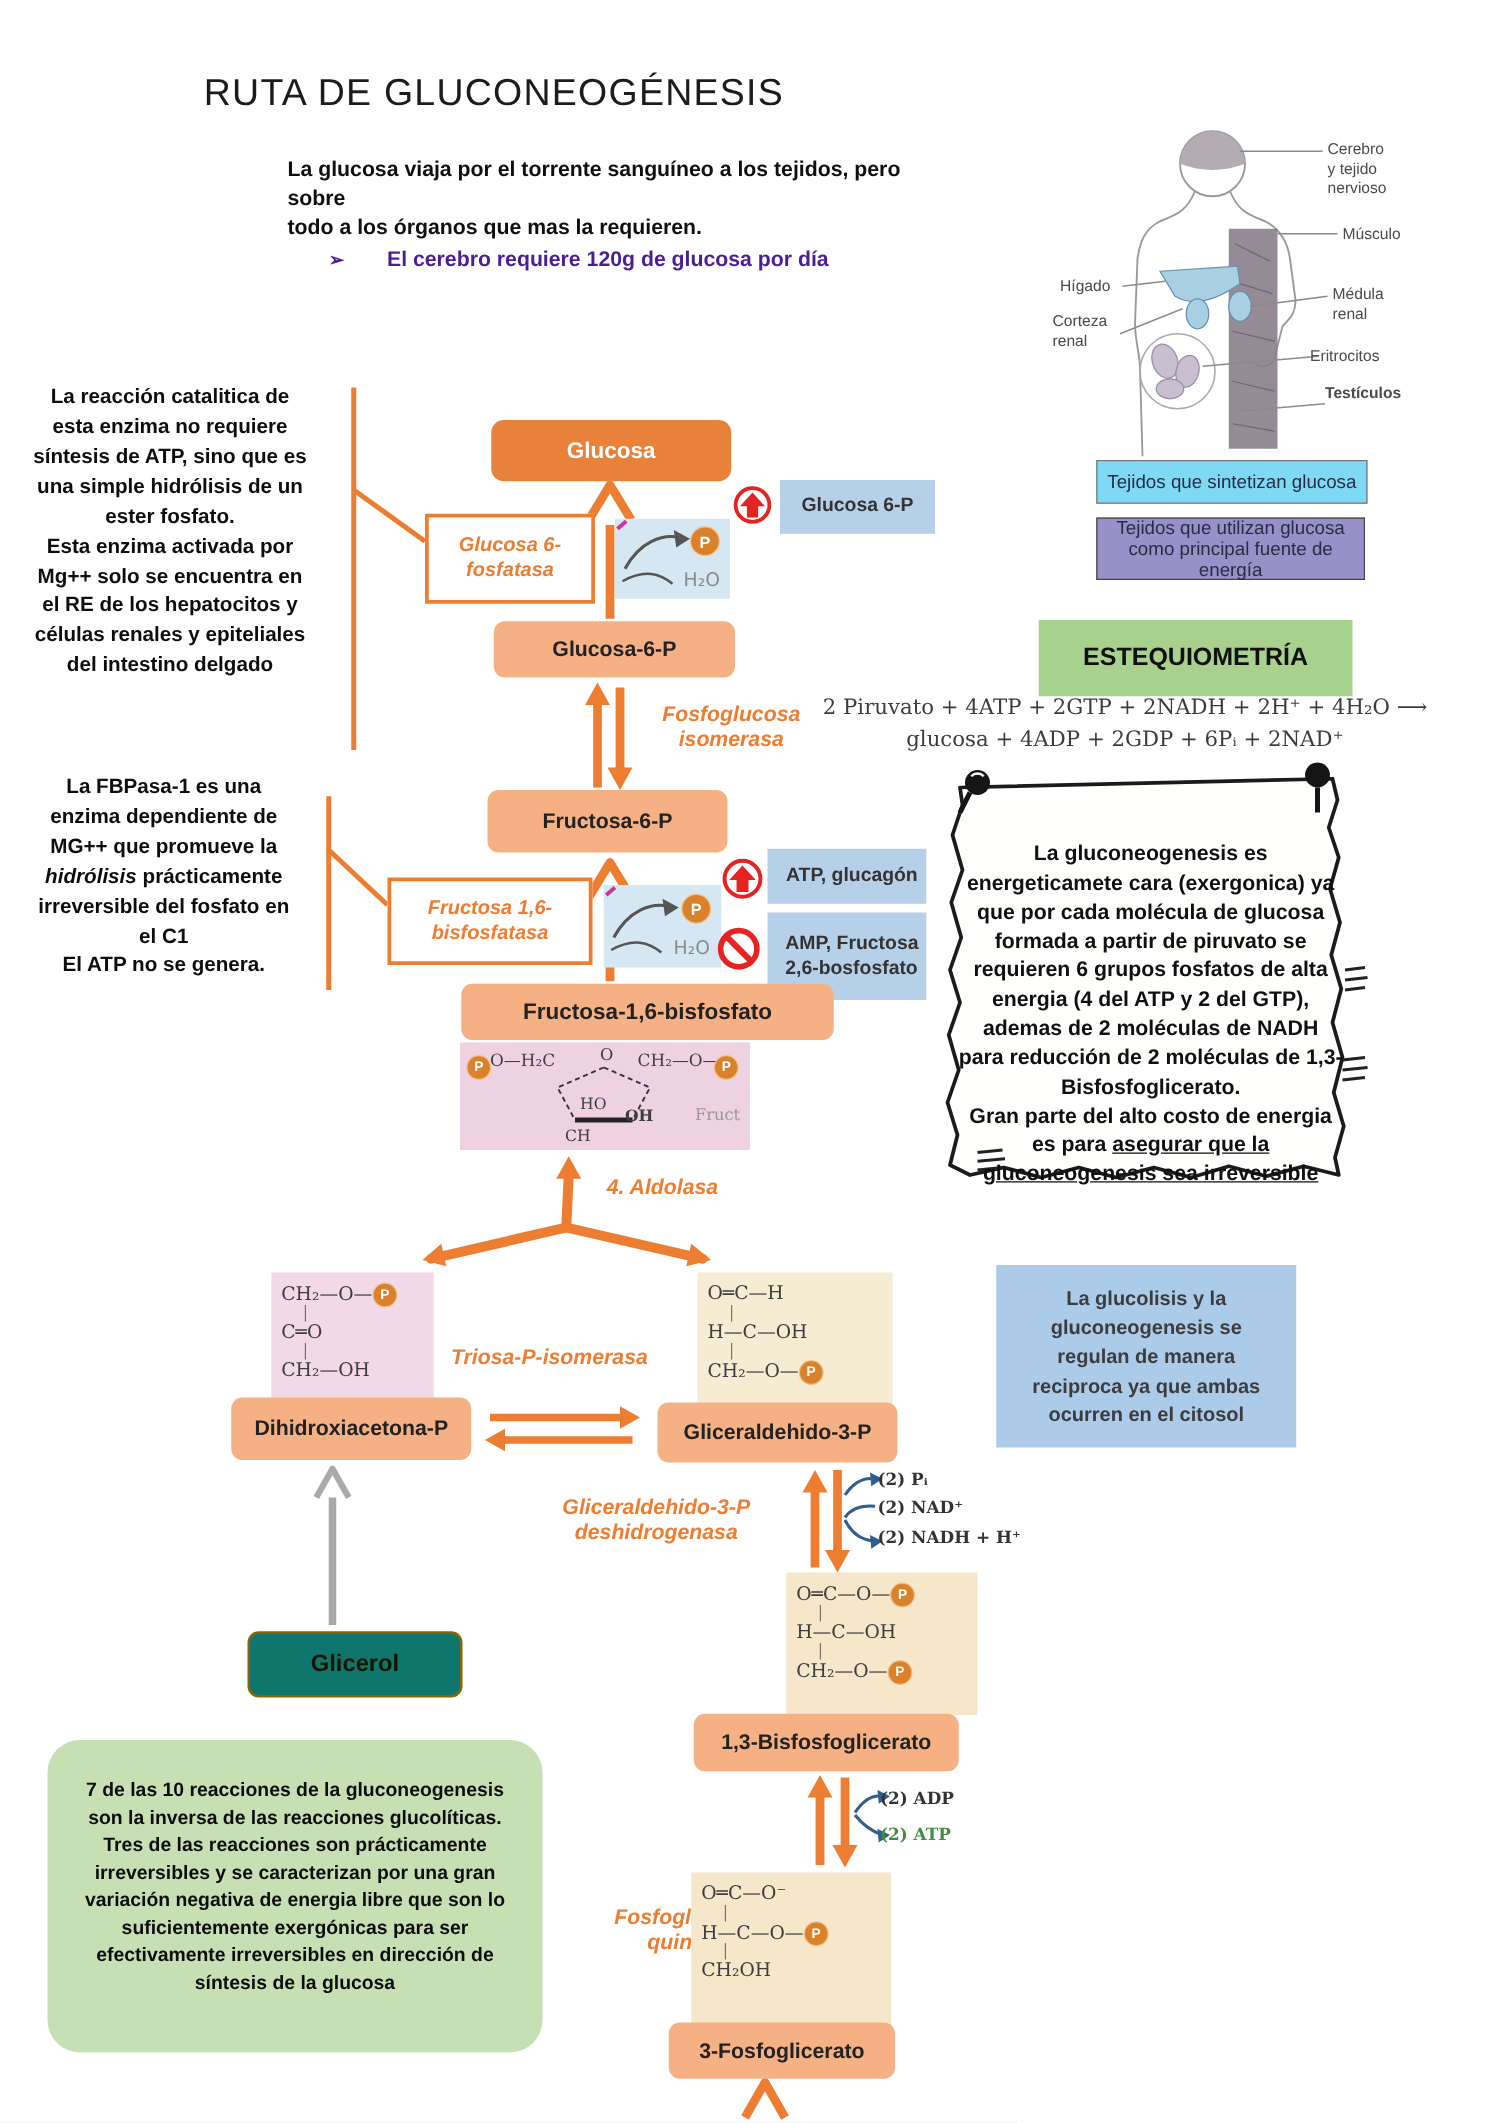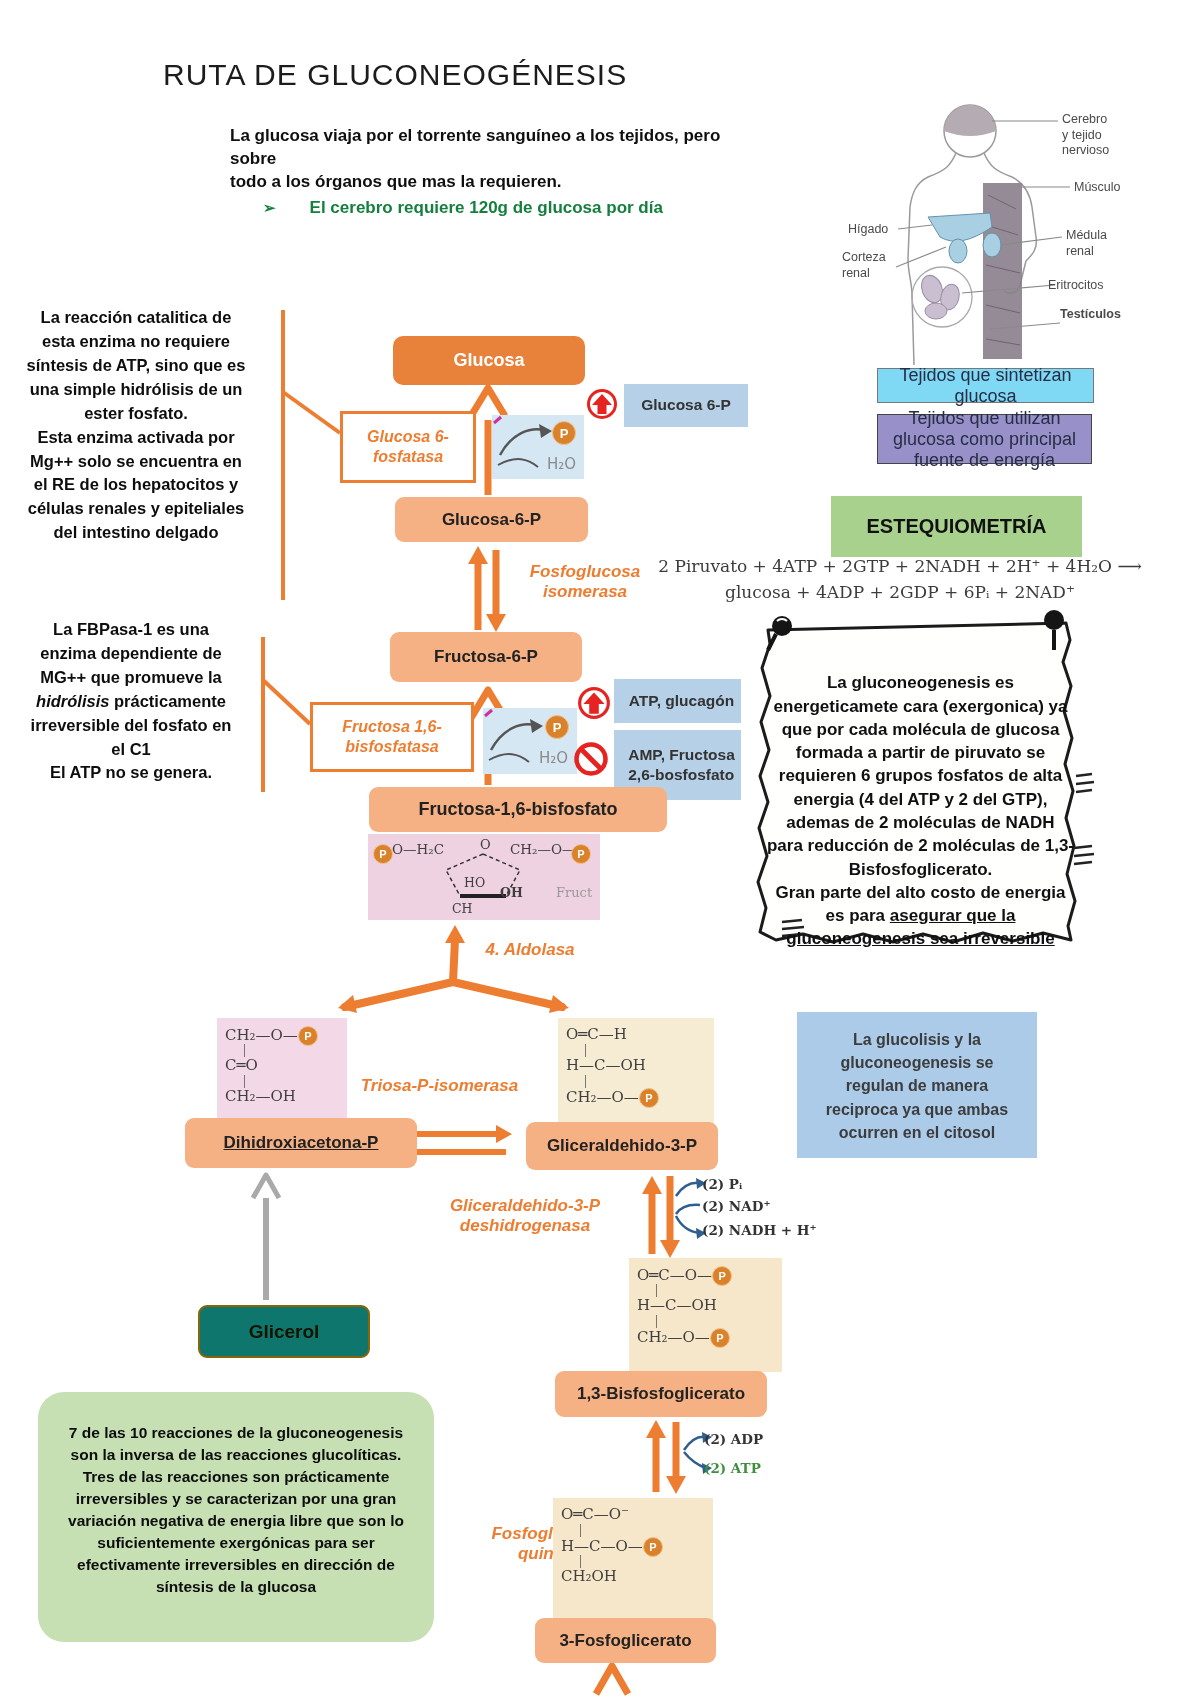--- a/index.html
+++ b/index.html
@@ -3,21 +3,21 @@
 <meta charset="utf-8">
 <style>
   html,body{margin:0;padding:0;background:#e9e9e9;}
   .page{position:relative;width:1200px;height:1698px;background:#ffffff;overflow:hidden;
         font-family:"Liberation Sans",sans-serif;}
   .abs{position:absolute;}
   .overlay{position:absolute;left:0;top:0;z-index:1;pointer-events:none;}
   .z2{z-index:2;}
   .title{font-size:30px;color:#1c1c1c;letter-spacing:1px;}
   .intro{font-weight:bold;font-size:17px;color:#0f0f0f;white-space:pre-line;line-height:1.35;}
-  .bullet{font-weight:bold;font-size:17px;color:#15803d;}
+  .bullet{font-weight:bold;font-size:17px;color:#4c1d95;}
   .bullet .mark{margin-right:34px;font-size:15px;}
   .note{font-weight:bold;font-size:16.5px;color:#0d0d0d;white-space:pre-line;text-align:center;line-height:1.45;}
   .enz{color:#ED7D31;font-weight:bold;font-style:italic;white-space:pre-line;text-align:center;font-size:17px;line-height:1.2;}
   .pbox{background:#f5b183;border-radius:9px;display:flex;align-items:center;justify-content:center;
         font-weight:bold;color:#222;font-size:17px;}
   .mainbox{background:#e8823b;border-radius:10px;display:flex;align-items:center;justify-content:center;
         font-weight:bold;color:#ffffff;font-size:18px;}
   .enzbox{background:#fff;border:3px solid #ED7D31;color:#ED7D31;font-weight:bold;font-style:italic;
         font-size:16px;display:flex;align-items:center;justify-content:center;white-space:pre-line;text-align:center;line-height:1.25;}
   .tag{background:#b6d0e7;font-weight:bold;color:#333;display:flex;align-items:center;justify-content:center;
@@ -27,21 +27,21 @@
   .pbadge{display:inline-flex;align-items:center;justify-content:center;width:18px;height:18px;border-radius:50%;
         background:#d9822b;border:1.5px solid #f1c089;color:#fff;font-weight:bold;font-size:11px;
         font-family:"Liberation Sans",sans-serif;vertical-align:middle;}
   .struct{font-family:"DejaVu Serif","DejaVu Sans",serif;color:#3e3e3e;font-size:15px;line-height:1.1;padding:8px 0 0 8px;}
   .struct .sline{height:19px;white-space:nowrap;}
   .struct .sbond{height:12px;font-size:11px;color:#666;padding-left:16px;}
   .serif{font-family:"DejaVu Serif","DejaVu Sans",serif;}
   .eq{font-size:17px;color:#3c3c3c;text-align:center;}
   .cof{font-size:13.5px;color:#333;font-weight:bold;white-space:nowrap;}
   .bodylabel{font-size:12.5px;color:#4a4a4a;white-space:pre-line;line-height:1.25;}
-  .legend{display:flex;align-items:center;justify-content:center;text-align:center;font-size:18px;color:#262d44;}
+  .legend{display:flex;align-items:center;justify-content:center;text-align:center;font-size:15px;color:#262d44;}
   .stoich{background:#a9d18e;display:flex;align-items:center;justify-content:center;font-weight:bold;font-size:20px;color:#111;}
   .scrolltext{font-weight:bold;font-size:17px;color:#101010;white-space:pre-line;text-align:center;line-height:1.37;}
   .u{text-decoration:underline;}
   .greenbox{background:#c6e0b4;border-radius:26px;}
   .bluebox{background:#abcbe9;}
   .glicerol{background:#0f766e;border:2px solid #8a6508;border-radius:9px;display:flex;align-items:center;justify-content:center;
         font-weight:bold;font-size:19px;color:#141400;}
 </style>
 </head>
 <body>
@@ -325,21 +325,21 @@
   <div class="abs z2 struct" style="left:558px;top:1018px;width:148px;height:100px;background:#f6ecd4;">
     <div class="sline">O═C—H</div>
     <div class="sbond">│</div>
     <div class="sline">H—C—OH</div>
     <div class="sbond">│</div>
     <div class="sline"><span>CH₂—O—</span><span class="pbadge">P</span></div>
   </div>
 
   <div class="abs z2 enz" style="left:357px;top:1076px;width:165px;">Triosa-P-isomerasa</div>
 
-  <div class="abs z2 pbox" style="left:185px;top:1118px;width:232px;height:50px;text-decoration:underline;">Dihidroxiacetona-P</div>
+  <div class="abs z2 pbox" style="left:185px;top:1118px;width:192px;height:50px;">Dihidroxiacetona-P</div>
   <div class="abs z2 pbox" style="left:526px;top:1122px;width:192px;height:48px;">Gliceraldehido-3-P</div>
 
   <div class="abs z2 enz" style="left:420px;top:1196px;width:210px;">Gliceraldehido-3-P
 deshidrogenasa</div>
 
   <div class="abs z2 cof serif" style="left:702px;top:1176px;">(2) Pᵢ</div>
   <div class="abs z2 cof serif" style="left:702px;top:1198px;">(2) NAD⁺</div>
   <div class="abs z2 cof serif" style="left:702px;top:1222px;">(2) NADH + H⁺</div>
 
   <div class="abs z2 struct" style="left:597px;top:1258px;width:145px;height:106px;background:#f6e7cb;margin-left:32px;">

